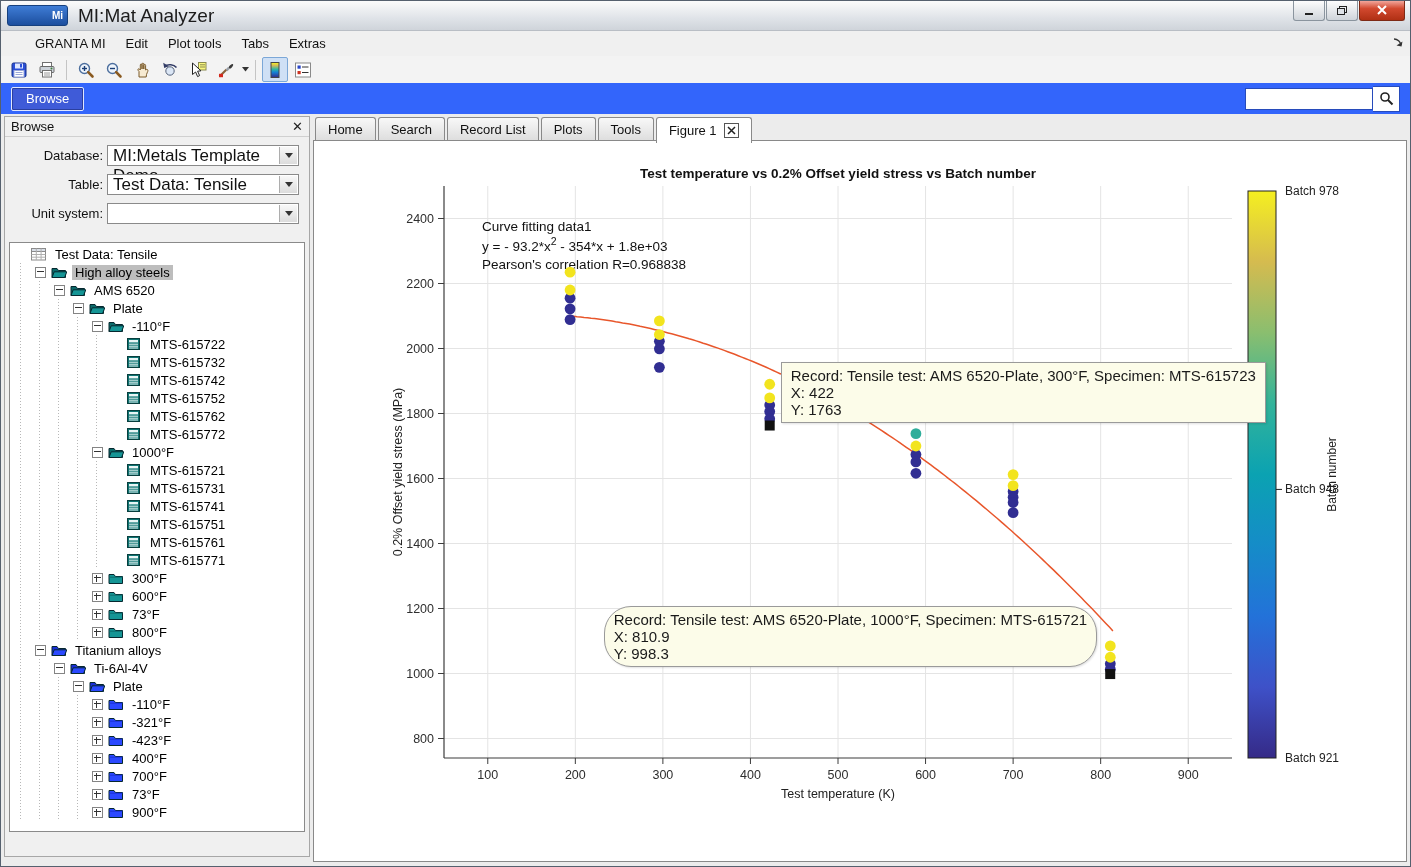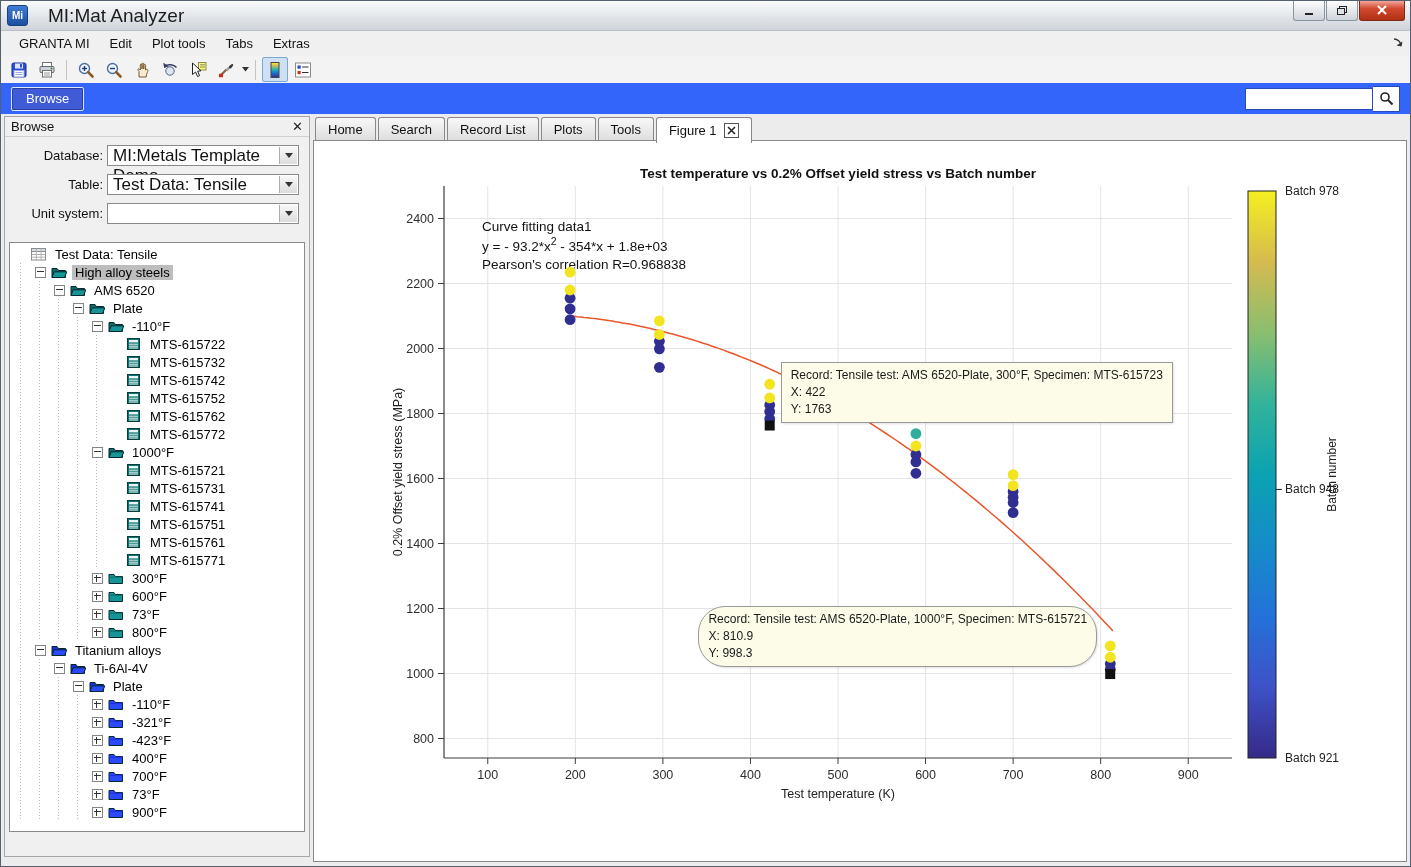--- a/index.html
+++ b/index.html
@@ -5,30 +5,30 @@
   html,body{margin:0;padding:0;width:1411px;height:867px;overflow:hidden;background:#777;
     font-family:"Liberation Sans",sans-serif;-webkit-font-smoothing:antialiased;}
   .window{position:relative;width:1411px;height:867px;box-sizing:border-box;
     background:#ececec;border:1px solid #55606e;}
   
   .titlebar{position:absolute;left:0;top:0;right:0;height:30px;
     background:linear-gradient(#fbfbfb,#dfe3e8 60%,#cfd4da);border-bottom:1px solid #b9bec5;
     display:flex;align-items:center;padding:0 6px;box-sizing:border-box;}
   .app-icon{width:19px;height:19px;border-radius:3px;background:linear-gradient(#3f7dd6,#1c4e9e);
     color:#fff;font-size:10px;font-weight:bold;display:flex;align-items:center;justify-content:center;
-    border:1px solid #16407e;margin-right:20px;}
+    border:1px solid #16407e;margin-right:10px;padding-left:40px;}
   .win-title{font-size:19px;color:#1c1c1c;}
   .win-controls{position:absolute;right:5px;top:0;display:flex;}
   .win-btn{width:30px;height:19px;border:1px solid #8a949e;border-top:none;
     background:linear-gradient(#fdfdfd,#cfd4da);display:flex;align-items:center;justify-content:center;
     border-radius:0 0 3px 3px;margin-left:1px;}
   .win-btn.close{width:44px;background:linear-gradient(#f2a69b,#d2492f 40%,#b03014);border-color:#7e2a16;}
   
   .menubar{position:absolute;left:0;top:30px;right:0;height:25px;background:#f0f0f0;
-    border-bottom:2px solid #ef4444;display:flex;align-items:center;padding-left:8px;font-size:13px;}
+    border-bottom:2px solid #ef4444;display:flex;align-items:center;padding-left:24px;font-size:13px;}
   .menu-item{padding:3px 10px;color:#111;}
   .menubar .dock{position:absolute;right:6px;top:5px;}
   
   .toolbar{position:absolute;left:0;top:55px;right:0;height:27px;background:#f3f3f3;
     border-bottom:1px solid #c9c9c9;display:flex;align-items:center;padding-left:4px;}
   .tb-btn{width:24px;height:23px;display:flex;align-items:center;justify-content:center;
     border:1px solid transparent;border-radius:2px;margin:0 1px;}
   .tb-btn.pressed{background:#cfe0f5;border:1px solid #7ba7d7;}
   .tb-sep{width:1px;height:20px;background:#c4c4c4;margin:0 5px;}
   .tb-caret{width:10px;height:23px;display:flex;align-items:center;justify-content:center;}
@@ -75,21 +75,21 @@
   .right-panel{position:absolute;left:312px;top:115px;right:3px;bottom:9px;display:flex;flex-direction:column;}
   .tabbar{height:25px;display:flex;align-items:center;padding-left:2px;position:relative;z-index:2;}
   .tab{height:22px;display:flex;align-items:center;padding:0 12px;font-size:13px;color:#111;
     background:linear-gradient(#f8f8f8,#dedede);border:1px solid #898989;border-bottom:none;
     border-radius:3px 3px 0 0;margin-right:2px;}
   .tab.active{height:25px;background:#fff;font-weight:normal;position:relative;top:1px;z-index:3;}
   .tab-close{margin-left:7px;width:13px;height:13px;border:1px solid #555;display:flex;
     align-items:center;justify-content:center;background:#fff;}
   .figure-area{position:relative;flex:1;background:#fff;border:1px solid #898989;margin-top:-1px;z-index:1;}
   .tooltip{position:absolute;background:#fcfce9;border:1px solid #9a9a9a;padding:4px 9px;
-    font-size:12px;line-height:17px;color:#1a1a1a;white-space:nowrap;box-shadow:1px 1px 2px rgba(0,0,0,.12);}
+    font-size:15px;line-height:17px;color:#1a1a1a;white-space:nowrap;box-shadow:1px 1px 2px rgba(0,0,0,.12);}
   svg text{font-family:"Liberation Sans",sans-serif;}
 </style>
 </head>
 <body>
 
 <div class="window">
 
   <div class="titlebar">
     <div class="app-icon">Mi</div>
     <span class="win-title">MI:Mat Analyzer</span>

